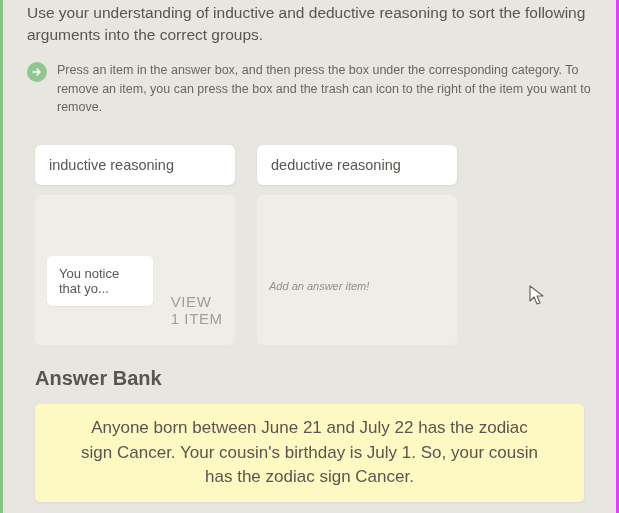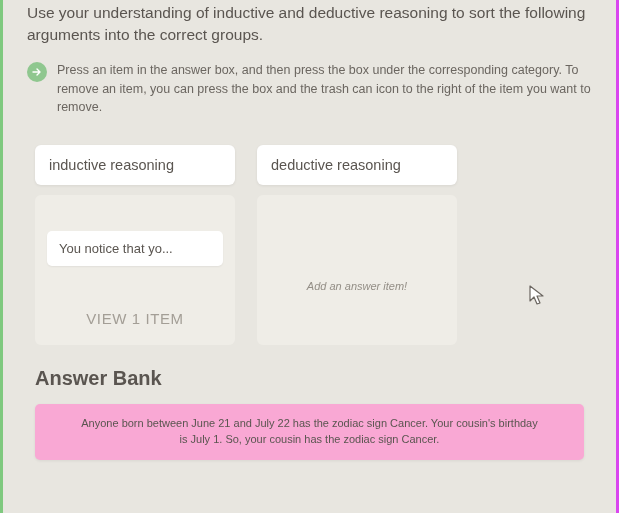--- a/index.html
+++ b/index.html
@@ -6,26 +6,26 @@
 body{font-family:"Segoe UI",Arial,sans-serif;background:#e8e6e0;width:619px;height:513px;overflow:hidden;position:relative;color:#5a5550}
 .wrap{padding:2px 24px 0 24px;border-left:3px solid #7fc97f;border-right:3px solid #d946ef;height:100%}
 .question{font-size:15.5px;line-height:1.45;color:#5a5550;margin-bottom:14px}
 .instr-row{display:flex;gap:10px;margin-bottom:28px}
 .instr-icon{flex:0 0 20px;width:20px;height:20px;border-radius:50%;background:#8fc78f;display:flex;align-items:center;justify-content:center;margin-top:1px}
 .instr-icon svg{width:12px;height:12px}
 .instr-text{font-size:12.5px;line-height:1.5;color:#6b6660;font-weight:400}
 .cats{display:flex;gap:22px;margin-bottom:22px;padding-left:8px}
 .cat{width:200px}
 .cat-h{background:#fff;border-radius:6px;padding:12px 14px;font-size:14.5px;font-weight:400;color:#5a5550;box-shadow:0 1px 3px rgba(0,0,0,.07);margin-bottom:10px}
-.cat-b{background:#efede7;border-radius:6px;height:150px;padding:14px 12px;display:flex;flex-direction:column;align-items:center;justify-content:center;gap:18px}
+.cat-b{background:#efede7;border-radius:6px;height:150px;padding:14px 12px;display:flex;align-items:center;justify-content:flex-start;gap:18px}
 .ans-item{background:#fff;border-radius:5px;padding:10px 12px;font-size:13px;font-weight:500;color:#5a5550;width:100%;box-shadow:0 1px 2px rgba(0,0,0,.06);margin-top:22px}
 .add-ph{font-size:11px;font-style:italic;color:#938e86;text-align:center;margin-top:32px}
 .view{font-size:15px;letter-spacing:.6px;color:#a39e96;text-transform:uppercase;margin-top:auto;margin-bottom:4px}
 .bank-h{font-size:20px;font-weight:600;color:#5a5550;margin:0 0 14px 8px}
-.bank-item{background:#f9a8d4;border-radius:5px;padding:12px 44px;font-size:11px;line-height:1.45;color:#5a5550;text-align:center;box-shadow:0 1px 3px rgba(0,0,0,.07);margin:0 8px}
+.bank-item{background:#fef9c3;border-radius:5px;padding:12px 44px;font-size:17px;line-height:1.45;color:#5a5550;text-align:center;box-shadow:0 1px 3px rgba(0,0,0,.07);margin:0 8px}
 .cursor{position:absolute;left:528px;top:284px;pointer-events:none}
 .cursor svg{width:18px;height:22px}
 </style>
 </head>
 <body>
 
 <div class="wrap">
   <p class="question">Use your understanding of inductive and deductive reasoning to sort the following arguments into the correct groups.</p>
 
   <div class="instr-row">

